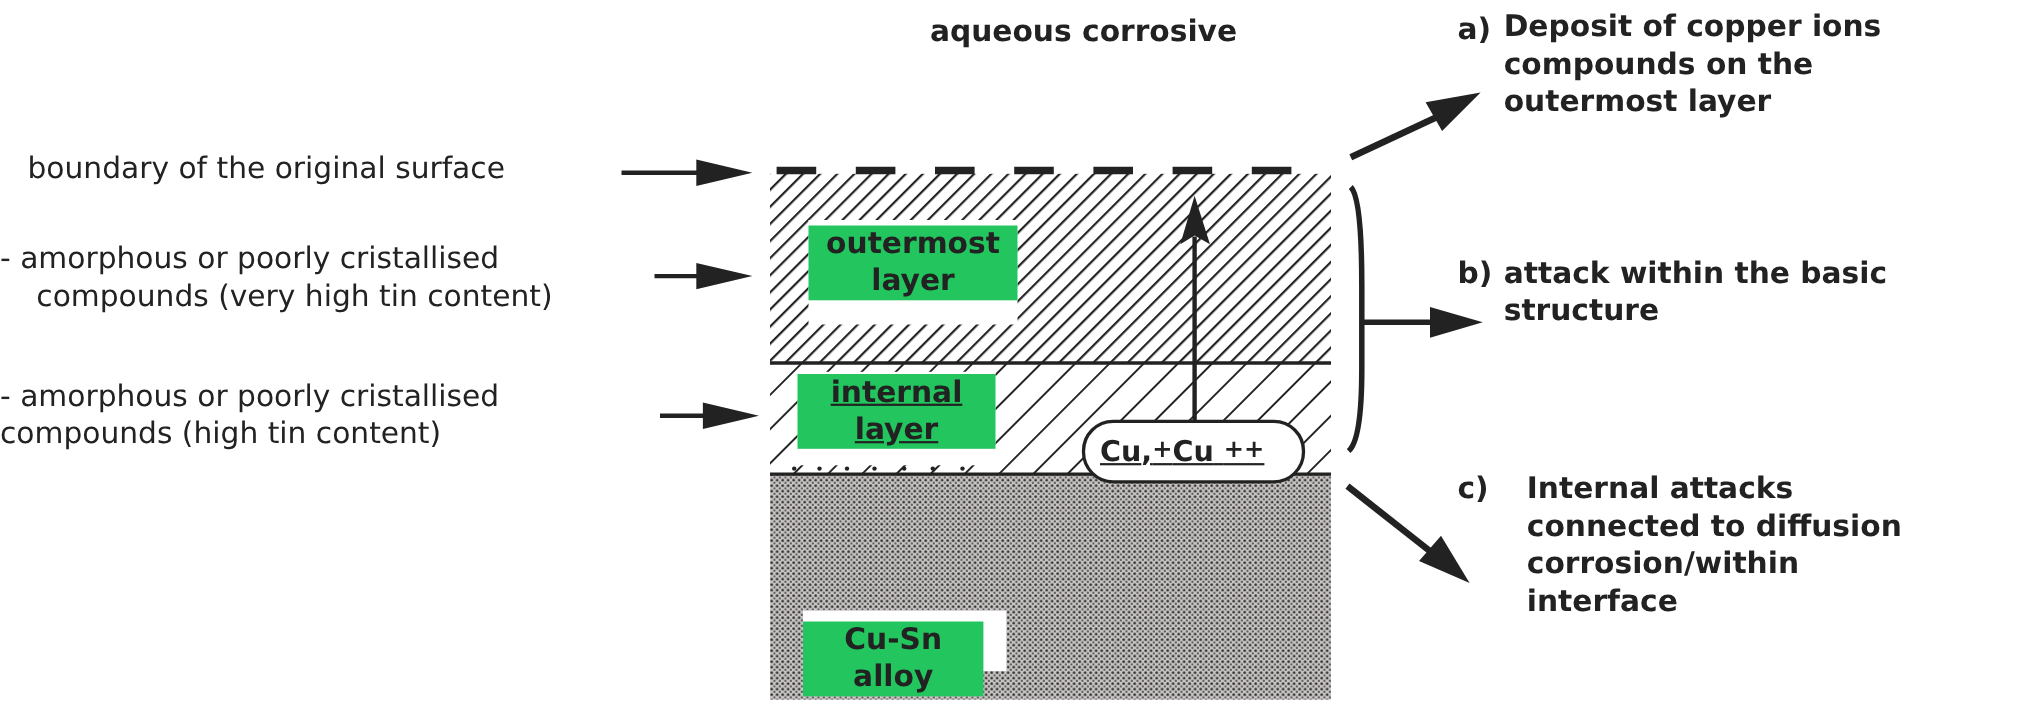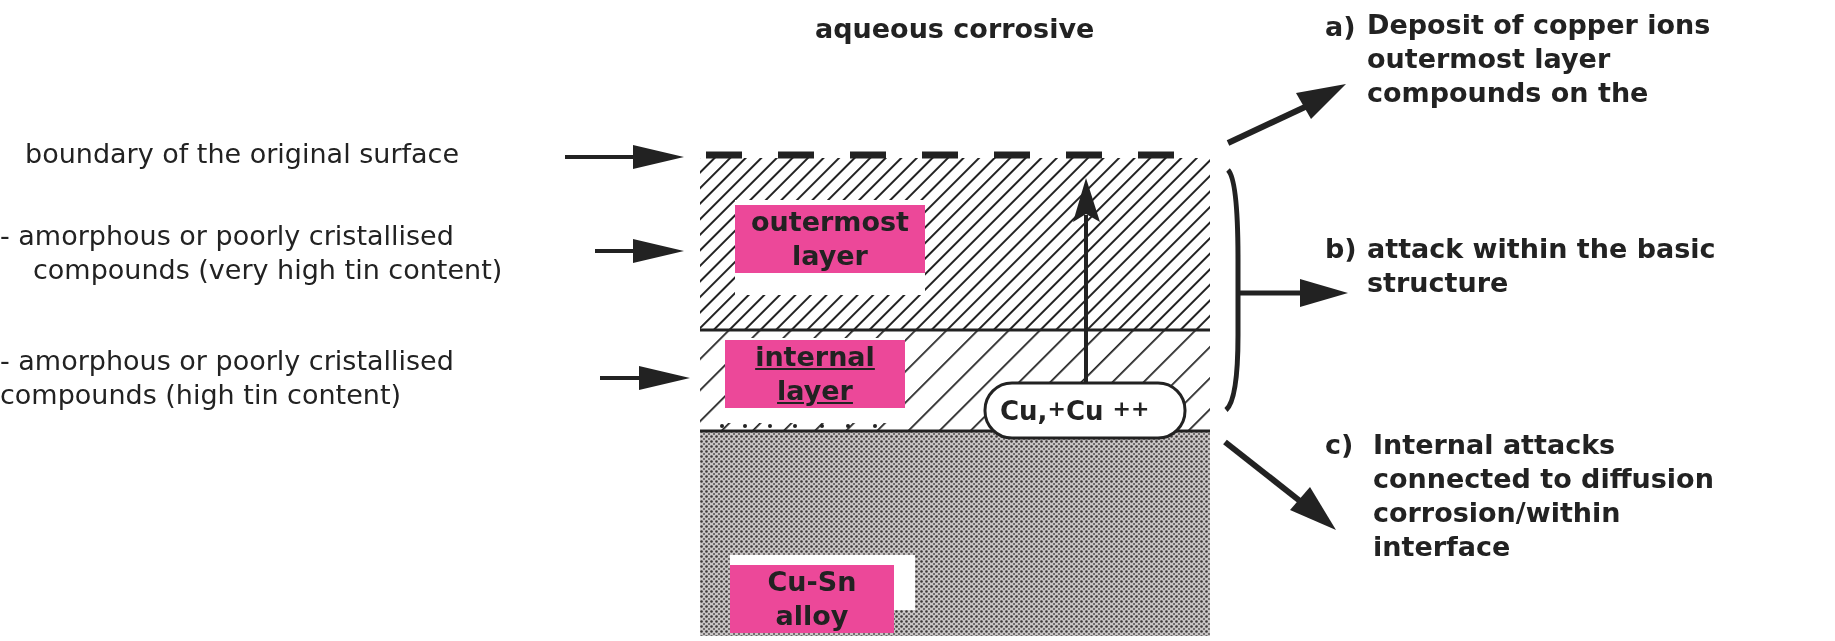--- a/index.html
+++ b/index.html
@@ -1,24 +1,24 @@
 <!DOCTYPE html>
 <html><head>
 <meta charset="utf-8">
 <style>
   html, body { margin: 0; padding: 0; background: #ffffff; }
   body { width: 1835px; height: 641px; position: relative; overflow: hidden;
          font-family: "DejaVu Sans", sans-serif; color: #222222; }
   .lbl { position: absolute; font-size: 27px; line-height: 34px; white-space: nowrap; }
   .bold { font-weight: bold; }
-  .center { }
+  .center { text-align: center; }
   svg.main { position: absolute; left: 0; top: 0; }
-  .inbox { position: absolute; background: #ec4899; text-align: center; font-weight: bold;
+  .inbox { position: absolute; background: #22c55e; text-align: center; font-weight: bold;
            font-size: 27px; line-height: 34px; }
-  .ionlabel { position: absolute; font-size: 26px; font-weight: bold; white-space: nowrap; }
+  .ionlabel { position: absolute; font-size: 26px; font-weight: bold; white-space: nowrap; text-decoration: underline; }
   .ionlabel sup { font-size: 22px; position: relative; top: -4px; vertical-align: baseline; }
 </style>
 </head>
 <body>
 
 <svg class="main" width="1835" height="641" viewBox="0 0 1835 641">
   <defs>
     <pattern id="denseHatch" width="11" height="11" patternUnits="userSpaceOnUse" patternTransform="rotate(45)">
       <rect width="11" height="11" fill="#ffffff"></rect>
       <line x1="0" y1="0" x2="0" y2="11" stroke="#222" stroke-width="4"></line>
@@ -117,34 +117,34 @@
 <div class="inbox" style="left:730px; top:565px; width:164px;">Cu-Sn alloy</div>
 
 <div class="ionlabel" style="left:1000px; top:396px;">
   <span>Cu</span><span>,</span><sup>+</sup><span>Cu</span> <sup>++</sup>
 </div>
 
 <div class="lbl bold" style="left:1325px; top:8px;">
   <span style="position:absolute; left:0; top:2px;">a)</span>
   <div style="margin-left:42px;">
     <div>Deposit of copper ions</div>
+    <div>compounds on the</div>
     <div>outermost layer</div>
-    <div>compounds on the</div>
   </div>
 </div>
 
 <div class="lbl bold" style="left:1325px; top:232px;">
   <span style="position:absolute; left:0; top:0;">b)</span>
   <div style="margin-left:42px;">
     <div>attack within the basic</div>
     <div>structure</div>
   </div>
 </div>
 
 <div class="lbl bold" style="left:1325px; top:428px;">
   <span style="position:absolute; left:0; top:0;">c)</span>
-  <div style="margin-left:48px;">
+  <div style="margin-left:63px;">
     <div>Internal attacks</div>
     <div>connected to diffusion</div>
     <div>corrosion/within</div>
     <div>interface</div>
   </div>
 </div>
 
 </body></html>

